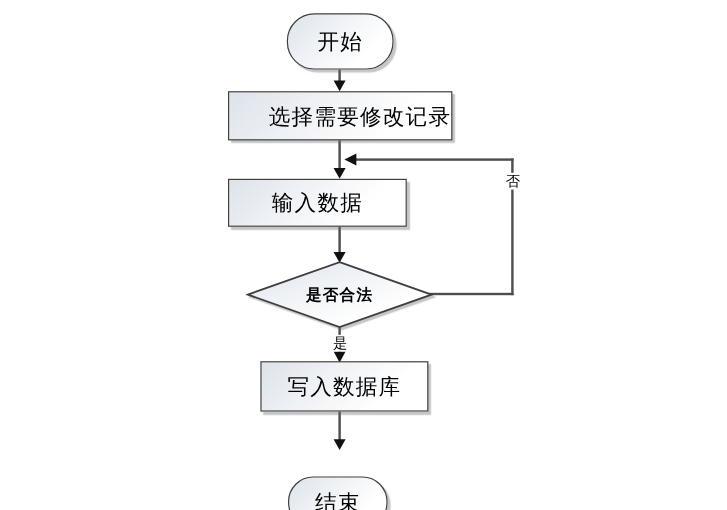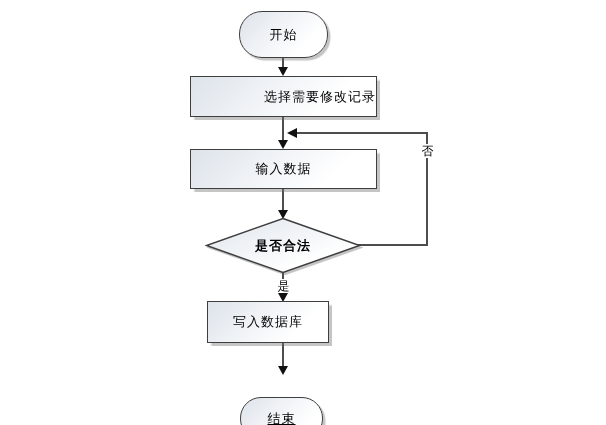--- a/index.html
+++ b/index.html
@@ -3,31 +3,31 @@
 <meta charset="utf-8">
 <style>
   html,body{margin:0;padding:0;background:#ffffff;}
   #canvas{
     position:relative;width:606px;height:425px;background:#ffffff;overflow:hidden;
     font-family:"DejaVu Sans","Liberation Sans",sans-serif;color:#000;
   }
   
   .node{
     position:absolute;display:flex;align-items:center;justify-content:center;
-    font-size:13px;letter-spacing:1px;
+    font-size:18px;letter-spacing:1px;
     border:1.5px solid #3f3f3f;
     background:linear-gradient(135deg,#dde3ea 0%,#eef1f5 35%,#ffffff 75%);
     box-shadow:2.5px 2.5px 1px rgba(110,110,110,0.40);
     box-sizing:border-box;
   }
   .terminator{border-radius:23px;}
   #node-start{left:239px;top:11px;width:89px;height:47px;}
   #node-select{left:190px;top:76px;width:187px;height:41px;justify-content:flex-end;}
-  #node-input{left:190px;top:149px;width:187px;height:40px;justify-content:center;}
-  #node-write{left:207px;top:301px;width:122px;height:42px;text-align:right;}
+  #node-input{left:190px;top:149px;width:149px;height:40px;justify-content:center;}
+  #node-write{left:217px;top:301px;width:140px;height:42px;text-align:right;}
   #node-end{left:240px;top:397px;width:83px;height:43px;border-radius:21px;text-decoration:underline;}
   
   #node-decision{left:205px;top:217px;width:156px;height:57px;position:absolute;}
   #node-decision svg{display:block;filter:drop-shadow(2px 2px 0 rgba(110,110,110,0.40));}
   #decision-label{
     position:absolute;left:0;top:0;width:156px;height:57px;
     display:flex;align-items:center;justify-content:center;
     font-size:13px;letter-spacing:1px;font-weight:bold;
   }
   

